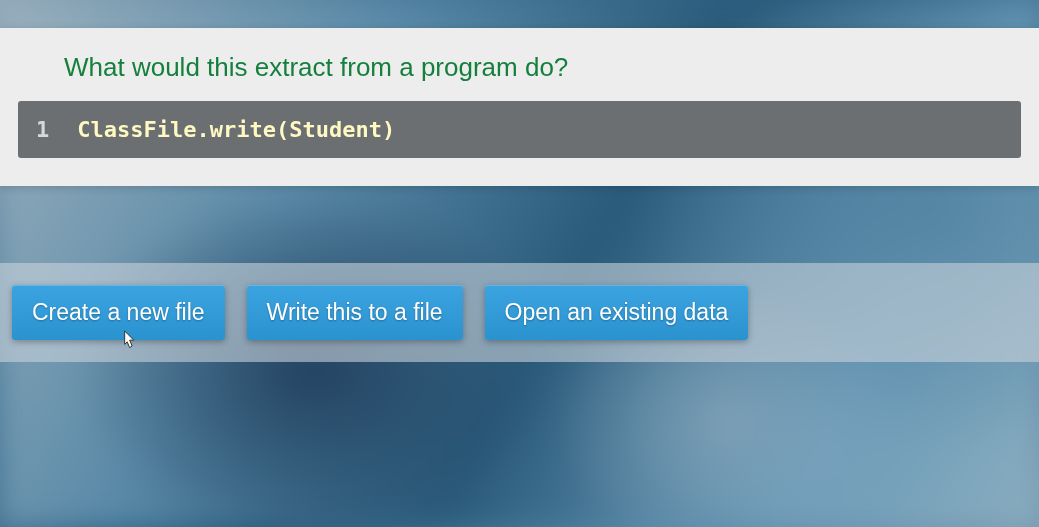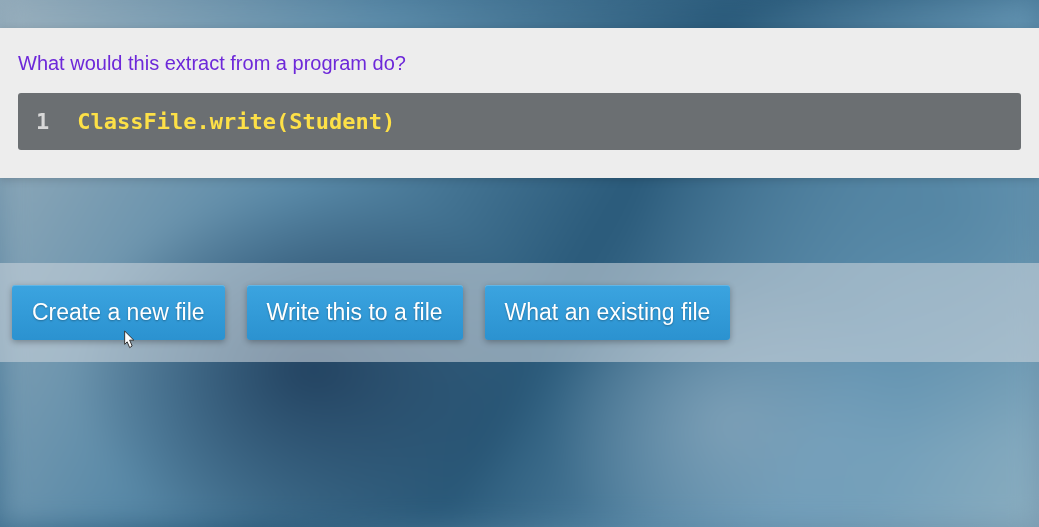--- a/index.html
+++ b/index.html
@@ -24,43 +24,44 @@
     .question-card {
       position: absolute;
       top: 28px;
       left: 0;
       right: 0;
       background: #ededed;
       padding: 24px 18px 28px 18px;
       box-shadow: 0 2px 8px rgba(0,0,0,0.15);
     }
     .question-text {
-      font-size: 20px;
-      color: #6d28d9;
+      font-size: 26px;
+      color: #15803d;
       margin-bottom: 18px;
       font-weight: 400;
+      margin-left: 46px;
     }
     .code-block {
       background: #6b6f72;
       border-radius: 3px;
       padding: 16px 18px;
       display: flex;
       align-items: center;
       gap: 28px;
     }
     .line-number {
       font-family: "Consolas", "Monaco", monospace;
       font-size: 22px;
       color: #d8d8d8;
       font-weight: 600;
     }
     .code-content {
       font-family: "Consolas", "Monaco", monospace;
       font-size: 22px;
-      color: #fde047;
+      color: #fef9c3;
       font-weight: 600;
     }
     .answers-bar {
       position: absolute;
       top: 263px;
       left: 0;
       right: 0;
       background: rgba(200,210,218,0.6);
       padding: 22px 12px;
       display: flex;
@@ -107,15 +108,15 @@
   <button class="answer-btn">
     <span>Create a new file</span>
     <svg class="cursor" viewBox="0 0 24 28">
       <path d="M8 2 L8 18 L11 15 L14 22 L17 20 L14 13 L19 13 Z" fill="#ffffff" stroke="#333" stroke-width="1.2"></path>
     </svg>
   </button>
   <button class="answer-btn">
     <span>Write this to a file</span>
   </button>
   <button class="answer-btn">
-    <span>What an existing file</span>
+    <span>Open an existing data</span>
   </button>
 </div>
 
 </body></html>

